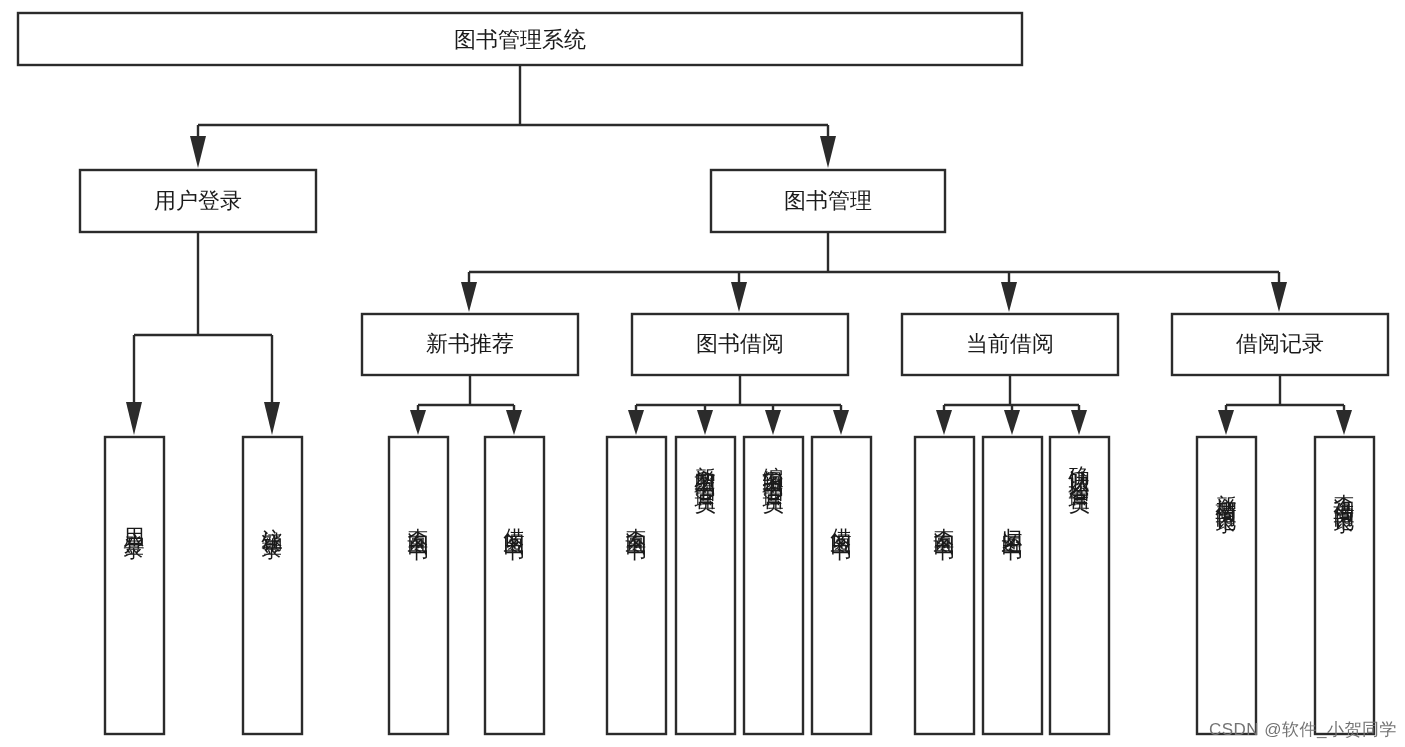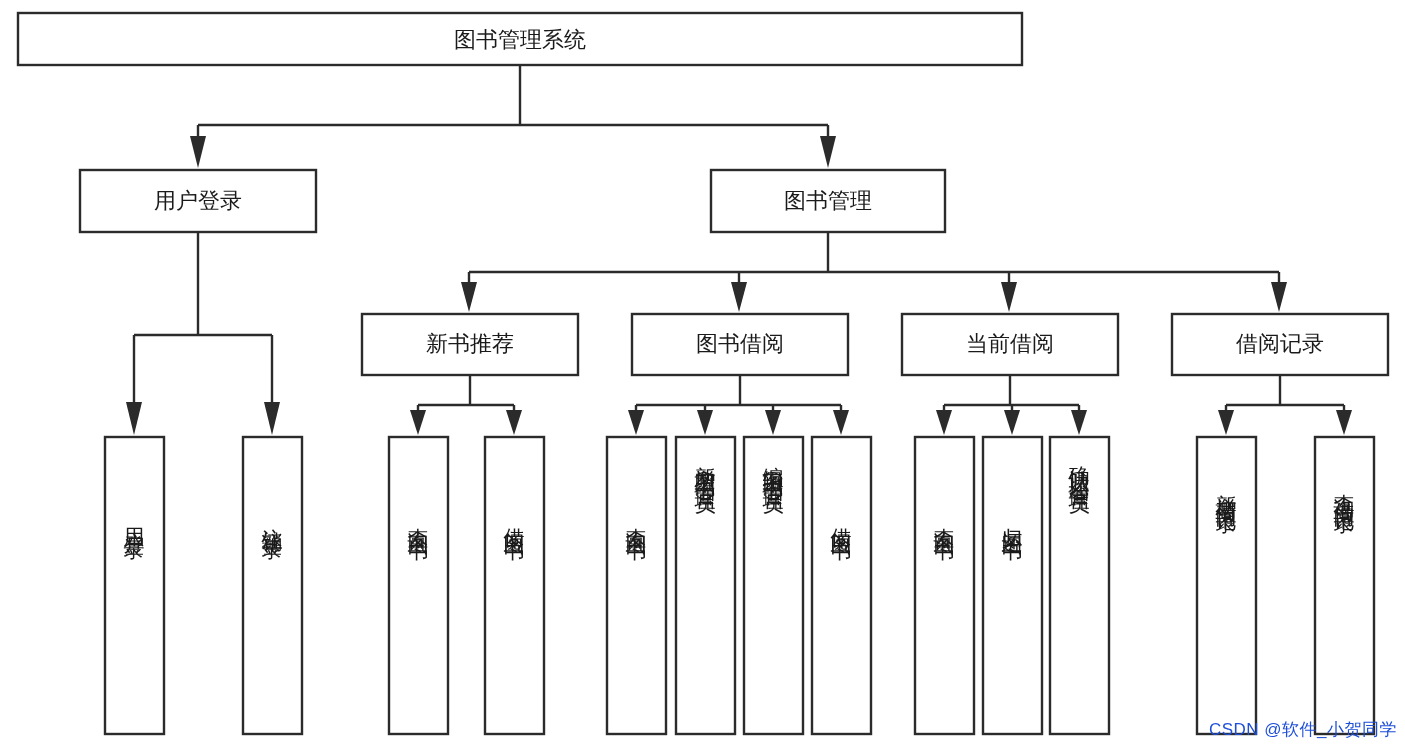--- a/index.html
+++ b/index.html
@@ -65,21 +65,21 @@
     letter-spacing: 4px;
     color: #1a1a1a;
     white-space: nowrap;
   }
   .watermark {
     position: absolute;
     right: 8px;
     bottom: 6px;
     font-family: "Liberation Sans", "DejaVu Sans", sans-serif;
     font-size: 17px;
-    color: #1d4ed8;
+    color: #737373;
     letter-spacing: 0.5px;
     white-space: nowrap;
   }
 </style>
 </head>
 <body>
 
 <div id="diagram-root">
 
   <svg class="flow" viewBox="0 0 1405 747">

